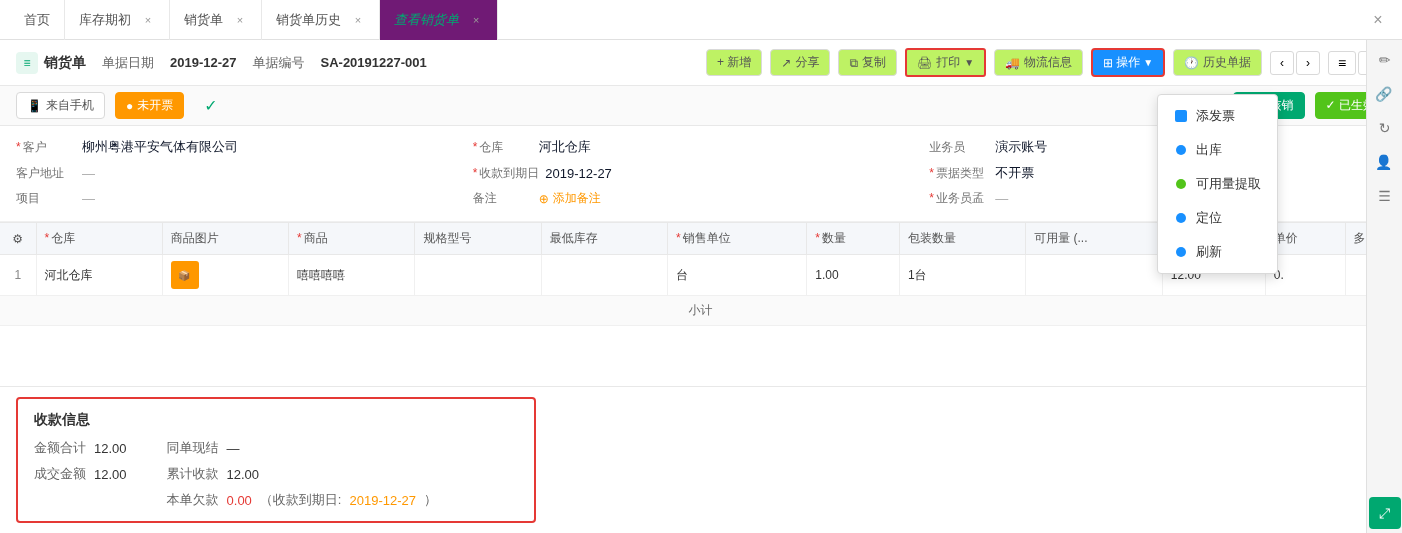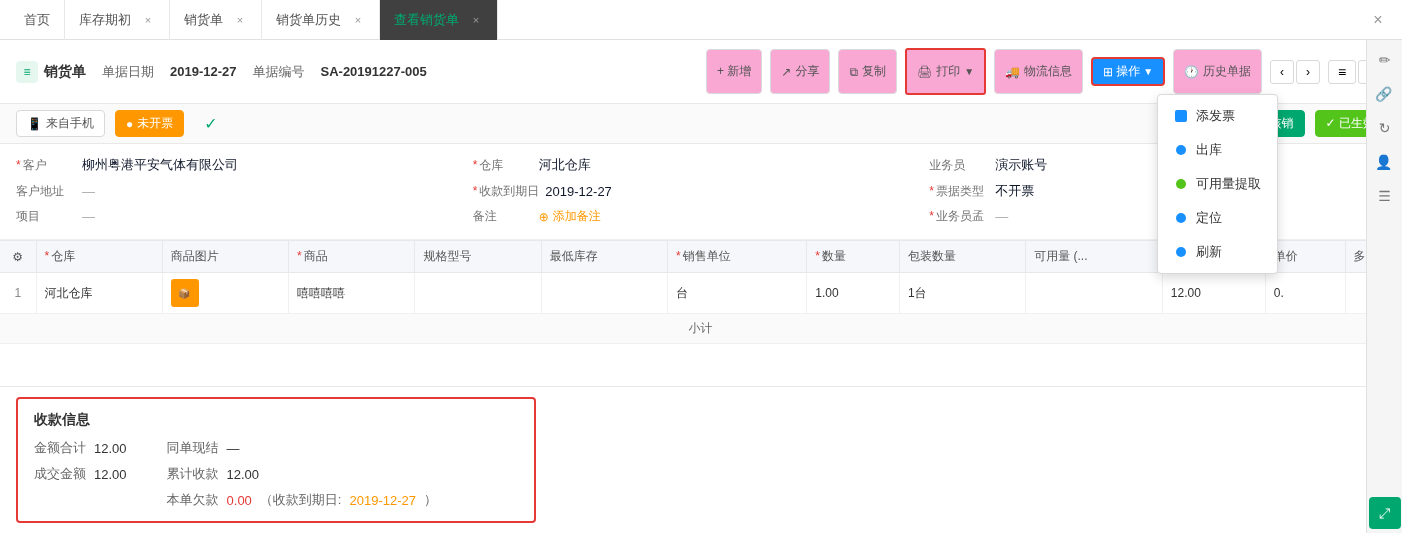--- a/index.html
+++ b/index.html
@@ -10,21 +10,21 @@
       display: flex; align-items: center; background: #fff;
       border-bottom: 1px solid #e0e0e0; height: 40px; padding: 0 10px;
       position: relative;
     }
     .tab-item {
       display: flex; align-items: center; padding: 0 14px; height: 40px;
       cursor: pointer; font-size: 13px; color: #555; border-right: 1px solid #e8e8e8;
       white-space: nowrap; gap: 6px;
     }
     .tab-item.active {
-      background: #404040; color: #00a870; font-weight: 500;
+      background: #701a75; color: #00a870; font-weight: 500; font-style: italic;
     }
     .tab-close {
       font-size: 11px; color: #999; margin-left: 4px; cursor: pointer;
       display: inline-flex; align-items: center; justify-content: center;
       width: 14px; height: 14px; border-radius: 50%;
     }
     .tab-bar-right {
       margin-left: auto; display: flex; align-items: center; gap: 6px;
     }
     .tab-bar-x {
@@ -50,22 +50,22 @@
       display: flex; align-items: center; justify-content: center; color: #00a870; font-size: 12px;
     }
     .doc-meta { display: flex; align-items: center; gap: 16px; font-size: 13px; color: #555; }
     .doc-meta span { color: #666; }
     .doc-meta strong { color: #333; }
 
     .doc-actions {
       margin-left: auto; display: flex; align-items: center; gap: 8px;
     }
     .action-btn {
-      display: flex; align-items: center; gap: 4px; padding: 13px 10px;
-      border: 1px solid #d9d9d9; border-radius: 4px; background: #f9a8d4;
+      display: flex; align-items: center; gap: 4px; padding: 4px 10px;
+      border: 1px solid #d9d9d9; border-radius: 4px; background: #bef264;
       cursor: pointer; font-size: 12px; color: #555; white-space: nowrap;
     }
     .action-btn-status {
       border: 1px solid #00a870; color: #00a870; border-radius: 4px;
       padding: 4px 10px; font-size: 12px; background: #fff; cursor: pointer;
     }
     .action-btn-status.sold {
       border-color: #00a870; color: #fff; background: #00a870;
     }
     .action-btn-status.effect {
@@ -248,21 +248,21 @@
     <div class="doc-title">
       <div class="doc-title-icon">
         <span>≡</span>
       </div>
       <span>销货单</span>
     </div>
     <div class="doc-meta">
       <span>单据日期</span>
       <strong>2019-12-27</strong>
       <span>单据编号</span>
-      <strong>SA-20191227-005</strong>
+      <strong>SA-20191227-001</strong>
     </div>
     <div class="doc-actions">
       <button class="action-btn">
         <span>+ 新增</span>
       </button>
       <button class="action-btn">
         <span>↗</span>
         <span>分享</span>
       </button>
       <button class="action-btn">

